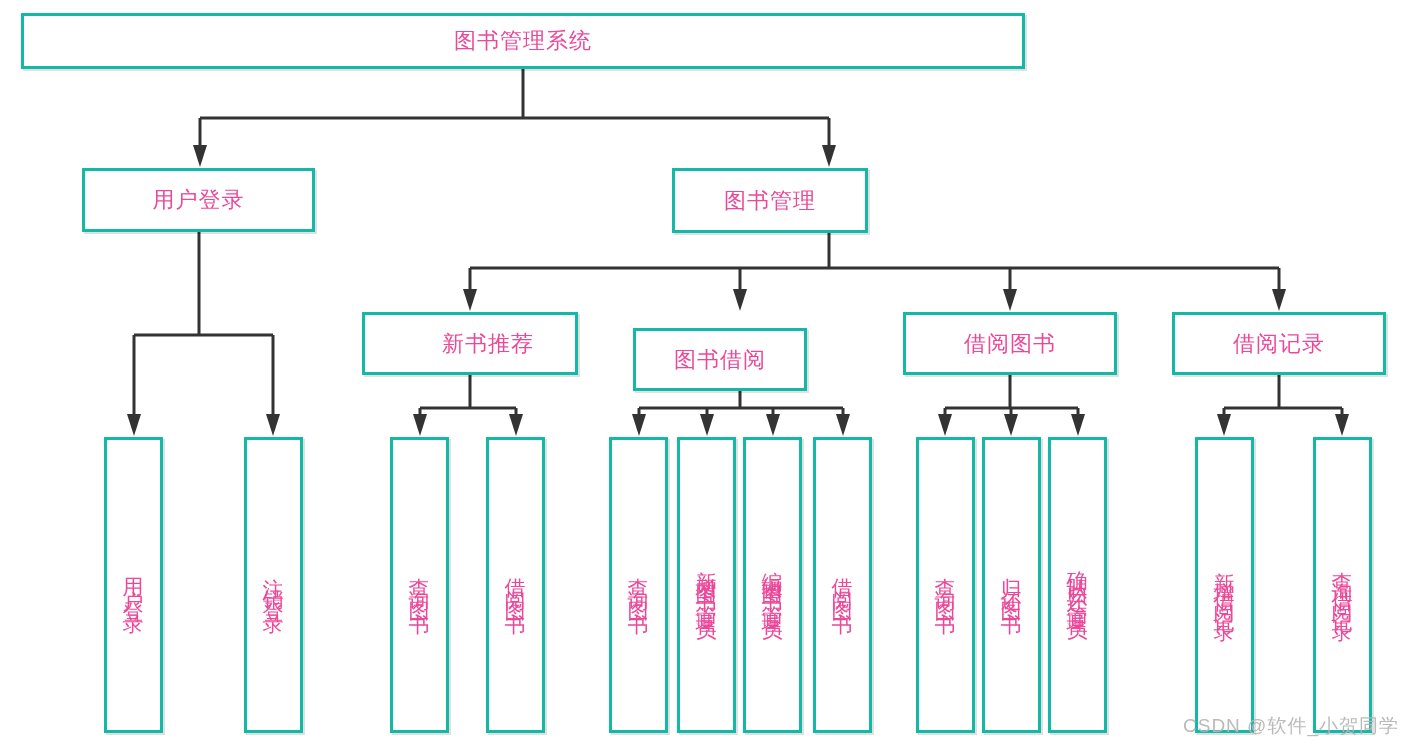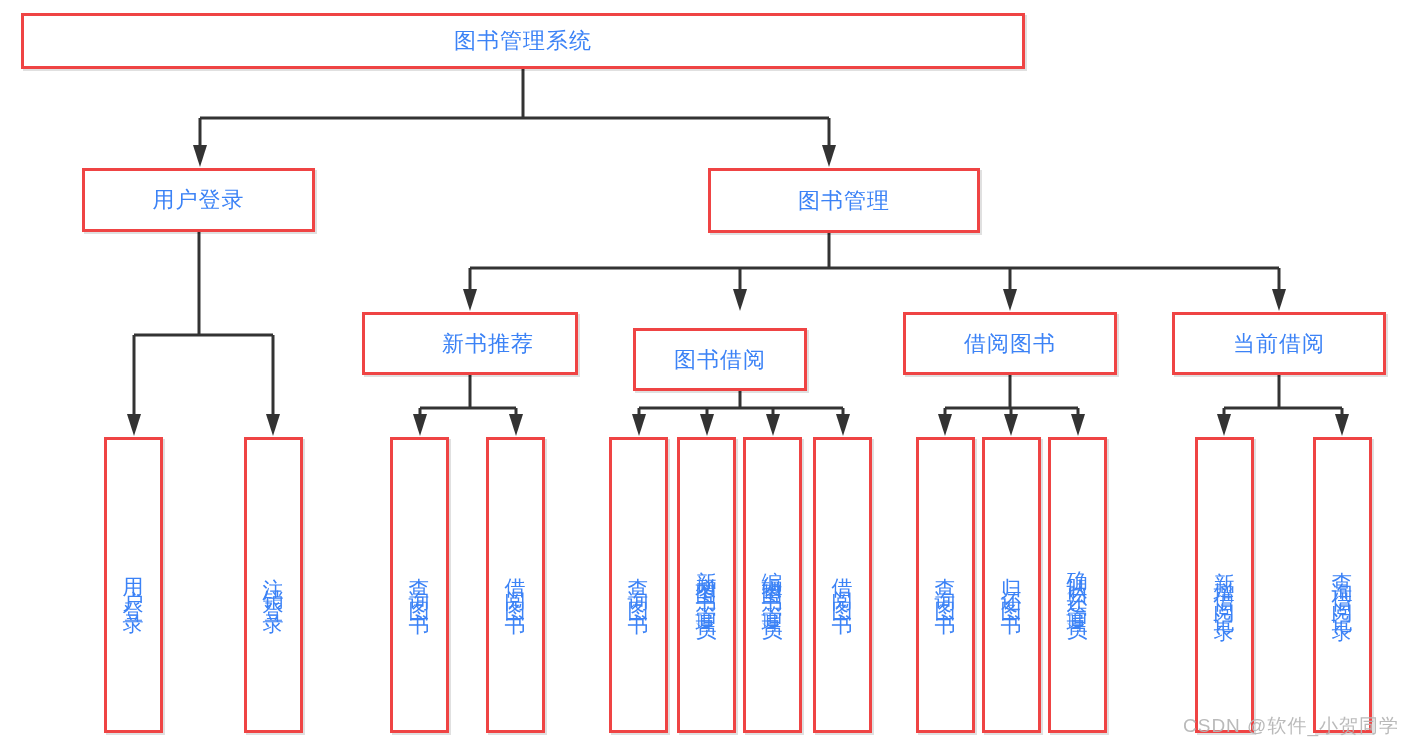--- a/index.html
+++ b/index.html
@@ -14,26 +14,26 @@
   #connectors {
     position: absolute;
     left: 0; top: 0;
     width: 1405px; height: 747px;
     z-index: 1;
   }
   .node {
     position: absolute;
     box-sizing: border-box;
     background: #ffffff;
-    border: 3px solid #ef4444;
+    border: 3px solid #14b8a6;
     box-shadow: 2px 2px 0 rgba(0,0,0,0.12);
     display: flex;
     align-items: center;
     justify-content: center;
-    color: #3b82f6;
+    color: #ec4899;
     z-index: 2;
   }
   .hnode { font-size: 22px; letter-spacing: 1px; }
   .leaf { width: 59px; top: 437px; height: 296px; }
   .leaf .vtext {
     writing-mode: vertical-rl;
     text-orientation: mixed;
     font-size: 21px;
     letter-spacing: 12px;
     line-height: 1;
@@ -126,35 +126,35 @@
     </g>
   </svg>
 
   <div class="node hnode" style="left:21px; top:13px; width:1004px; height:56px;">
     <span>图书管理系统</span>
   </div>
 
   <div class="node hnode" style="left:82px; top:168px; width:233px; height:64px;">
     <span>用户登录</span>
   </div>
-  <div class="node hnode" style="left:708px; top:168px; width:272px; height:65px;font-family:Liberation Mono, monospace;">
+  <div class="node hnode" style="left:672px; top:168px; width:196px; height:65px;font-family:Liberation Mono, monospace;">
     <span>图书管理</span>
   </div>
 
   <div class="node hnode" style="left:362px; top:312px; width:216px; height:63px;padding-left:36px;">
     <span>新书推荐</span>
   </div>
   <div class="node hnode" style="left:633px; top:328px; width:174px; height:63px;">
     <span>图书借阅</span>
   </div>
   <div class="node hnode" style="left:903px; top:312px; width:214px; height:63px;">
     <span>借阅图书</span>
   </div>
   <div class="node hnode" style="left:1172px; top:312px; width:214px; height:63px;">
-    <span>当前借阅</span>
+    <span>借阅记录</span>
   </div>
 
   <div class="node leaf" style="left:104px;">
     <span class="vtext">用户登录</span>
   </div>
   <div class="node leaf" style="left:244px;">
     <span class="vtext">注销登录</span>
   </div>
 
   <div class="node leaf" style="left:390px;">

